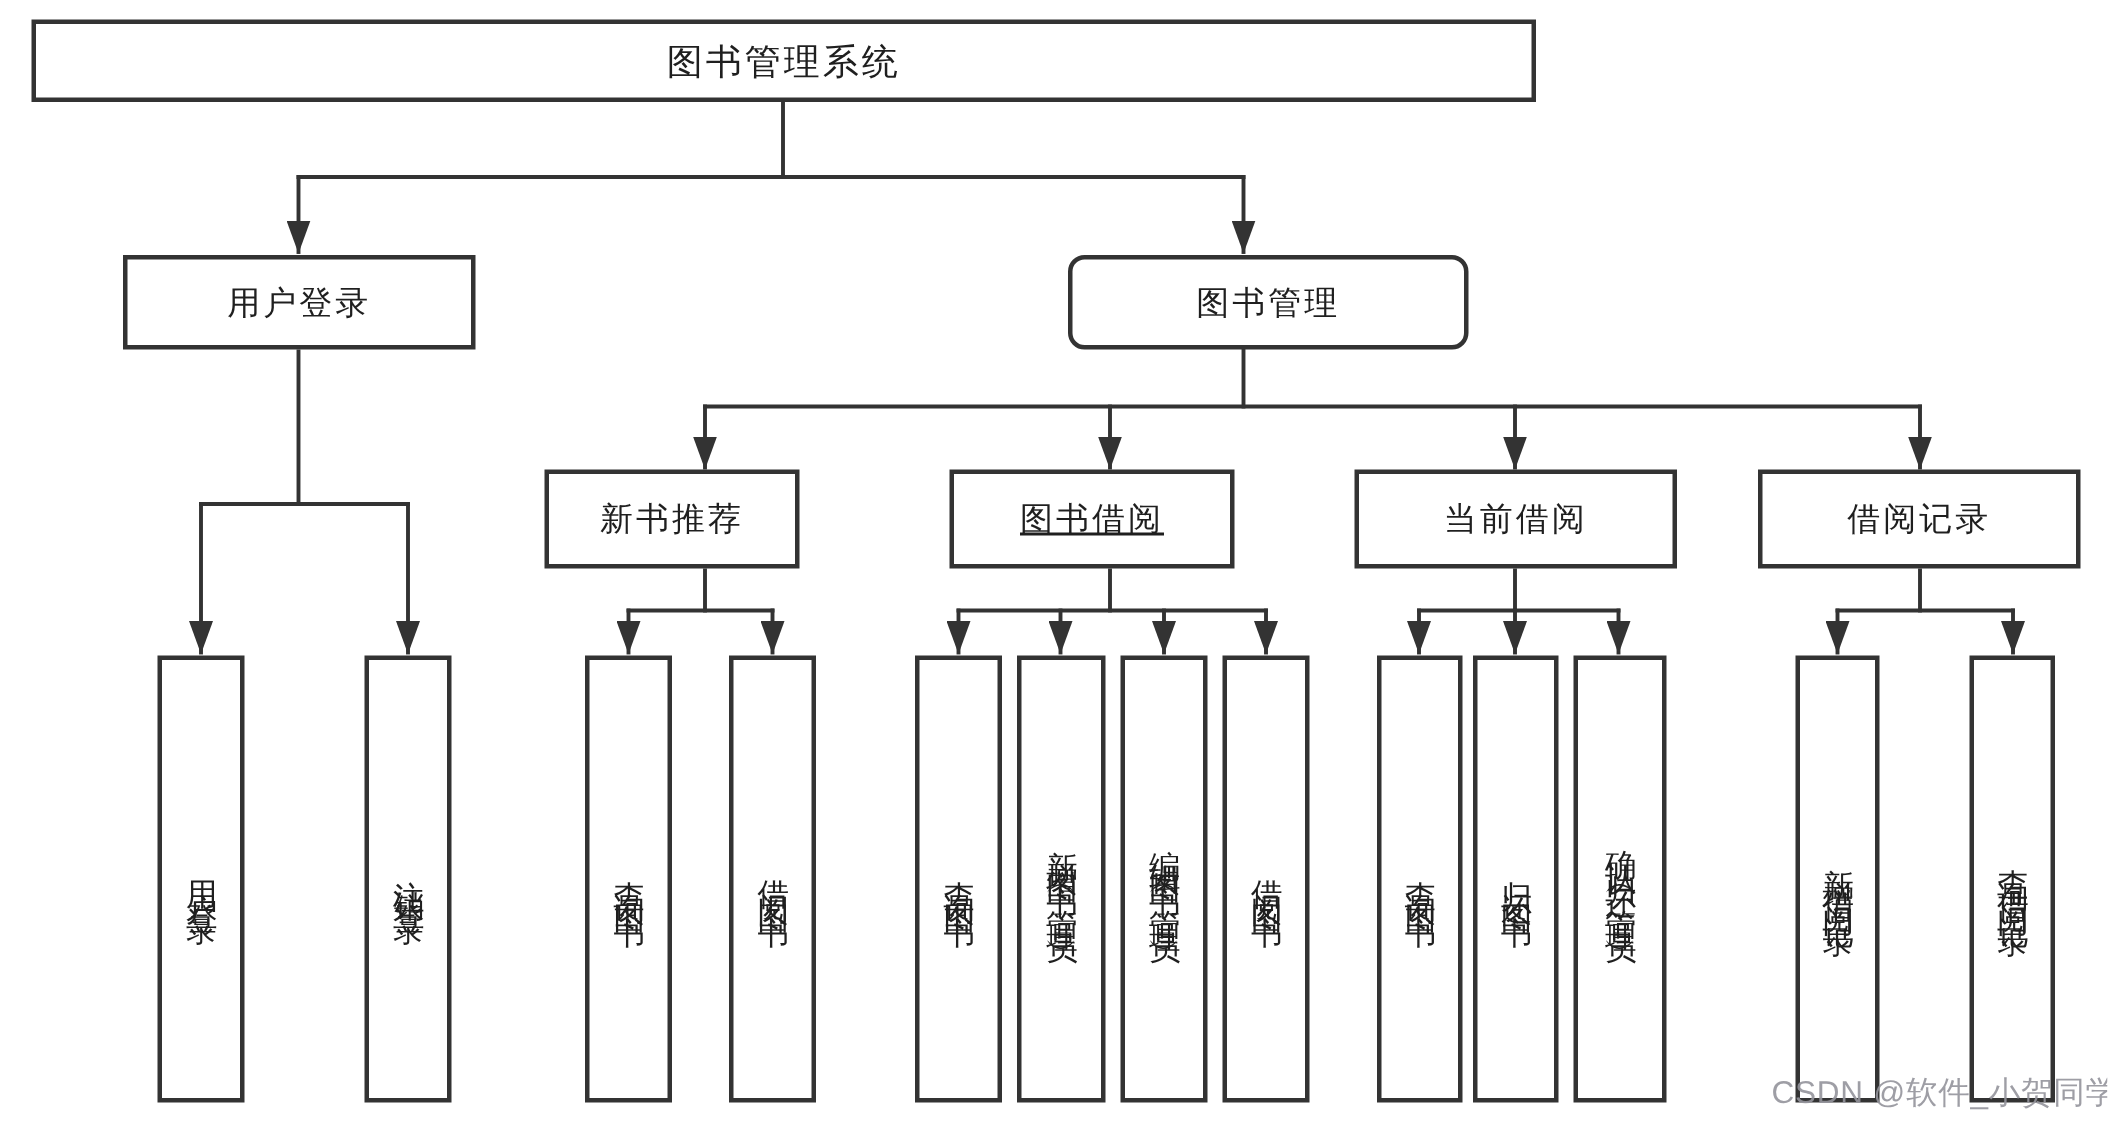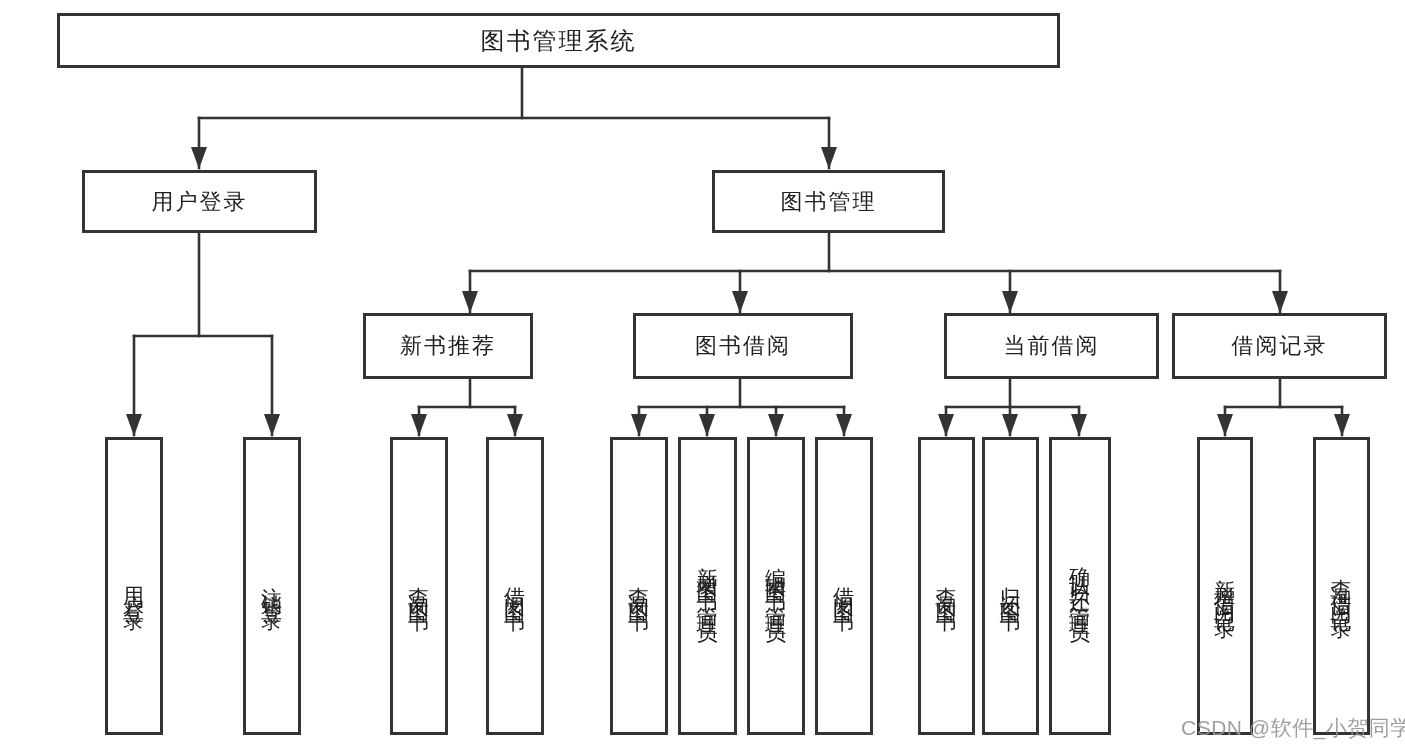--- a/index.html
+++ b/index.html
@@ -22,21 +22,21 @@
     box-sizing: border-box;
     background: #ffffff;
     border: 3px solid #333333;
     display: flex;
     align-items: center;
     justify-content: center;
     color: #1f1f1f;
     z-index: 2;
   }
   .node.hbox { font-size: 22px; letter-spacing: 2px; }
-  .node.root-box { font-size: 24px; letter-spacing: 2px; margin-left: 36px; }
+  .node.root-box { font-size: 24px; letter-spacing: 2px; }
   .node.leaf {
     writing-mode: vertical-rl;
     font-size: 21px;
     line-height: 1;
     letter-spacing: 8px;
     white-space: nowrap;
   }
   .node.leaf span { display: block; }
   .watermark {
     position: absolute;
@@ -117,31 +117,31 @@
     </g>
   </svg>
 
   <div class="node hbox root-box" style="left:21px; top:13px; width:1003px; height:55px;">
     <span>图书管理系统</span>
   </div>
 
   <div class="node hbox" style="left:82px; top:170px; width:235px; height:63px;">
     <span>用户登录</span>
   </div>
-  <div class="node hbox" style="left:712px; top:170px; width:233px; height:63px;">
+  <div class="node hbox" style="left:712px; top:170px; width:267px; height:63px;border-radius:11px;">
     <span>图书管理</span>
   </div>
 
   <div class="node hbox" style="left:363px; top:313px; width:170px; height:66px;">
     <span>新书推荐</span>
   </div>
-  <div class="node hbox" style="left:633px; top:313px; width:220px; height:66px;">
+  <div class="node hbox" style="left:633px; top:313px; width:190px; height:66px;text-decoration:underline;">
     <span>图书借阅</span>
   </div>
-  <div class="node hbox" style="left:903px; top:313px; width:215px; height:66px;margin-left:41px;">
+  <div class="node hbox" style="left:903px; top:313px; width:215px; height:66px;">
     <span>当前借阅</span>
   </div>
   <div class="node hbox" style="left:1172px; top:313px; width:215px; height:66px;">
     <span>借阅记录</span>
   </div>
 
   <div class="node leaf" style="left:105px; top:437px; width:58px; height:298px;">
     <span>用户登录</span>
   </div>
   <div class="node leaf" style="left:243px; top:437px; width:58px; height:298px;">

